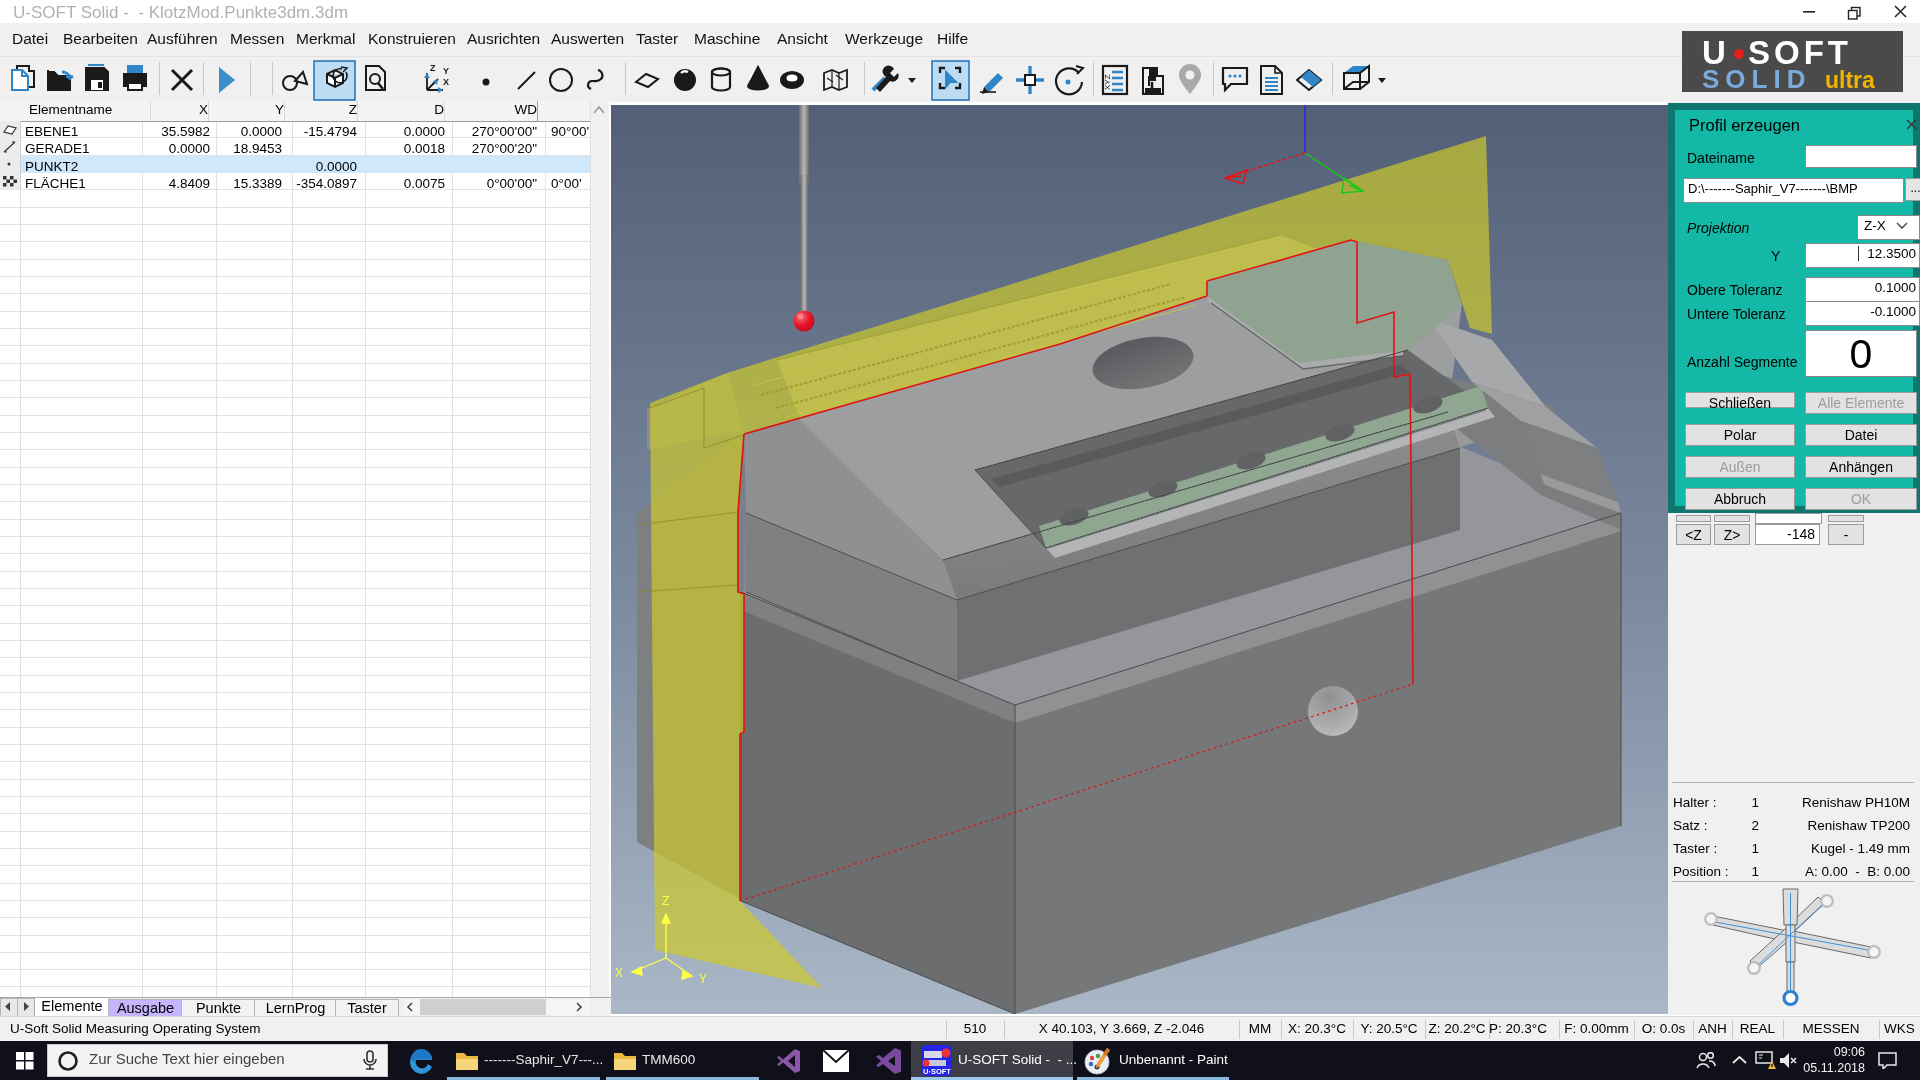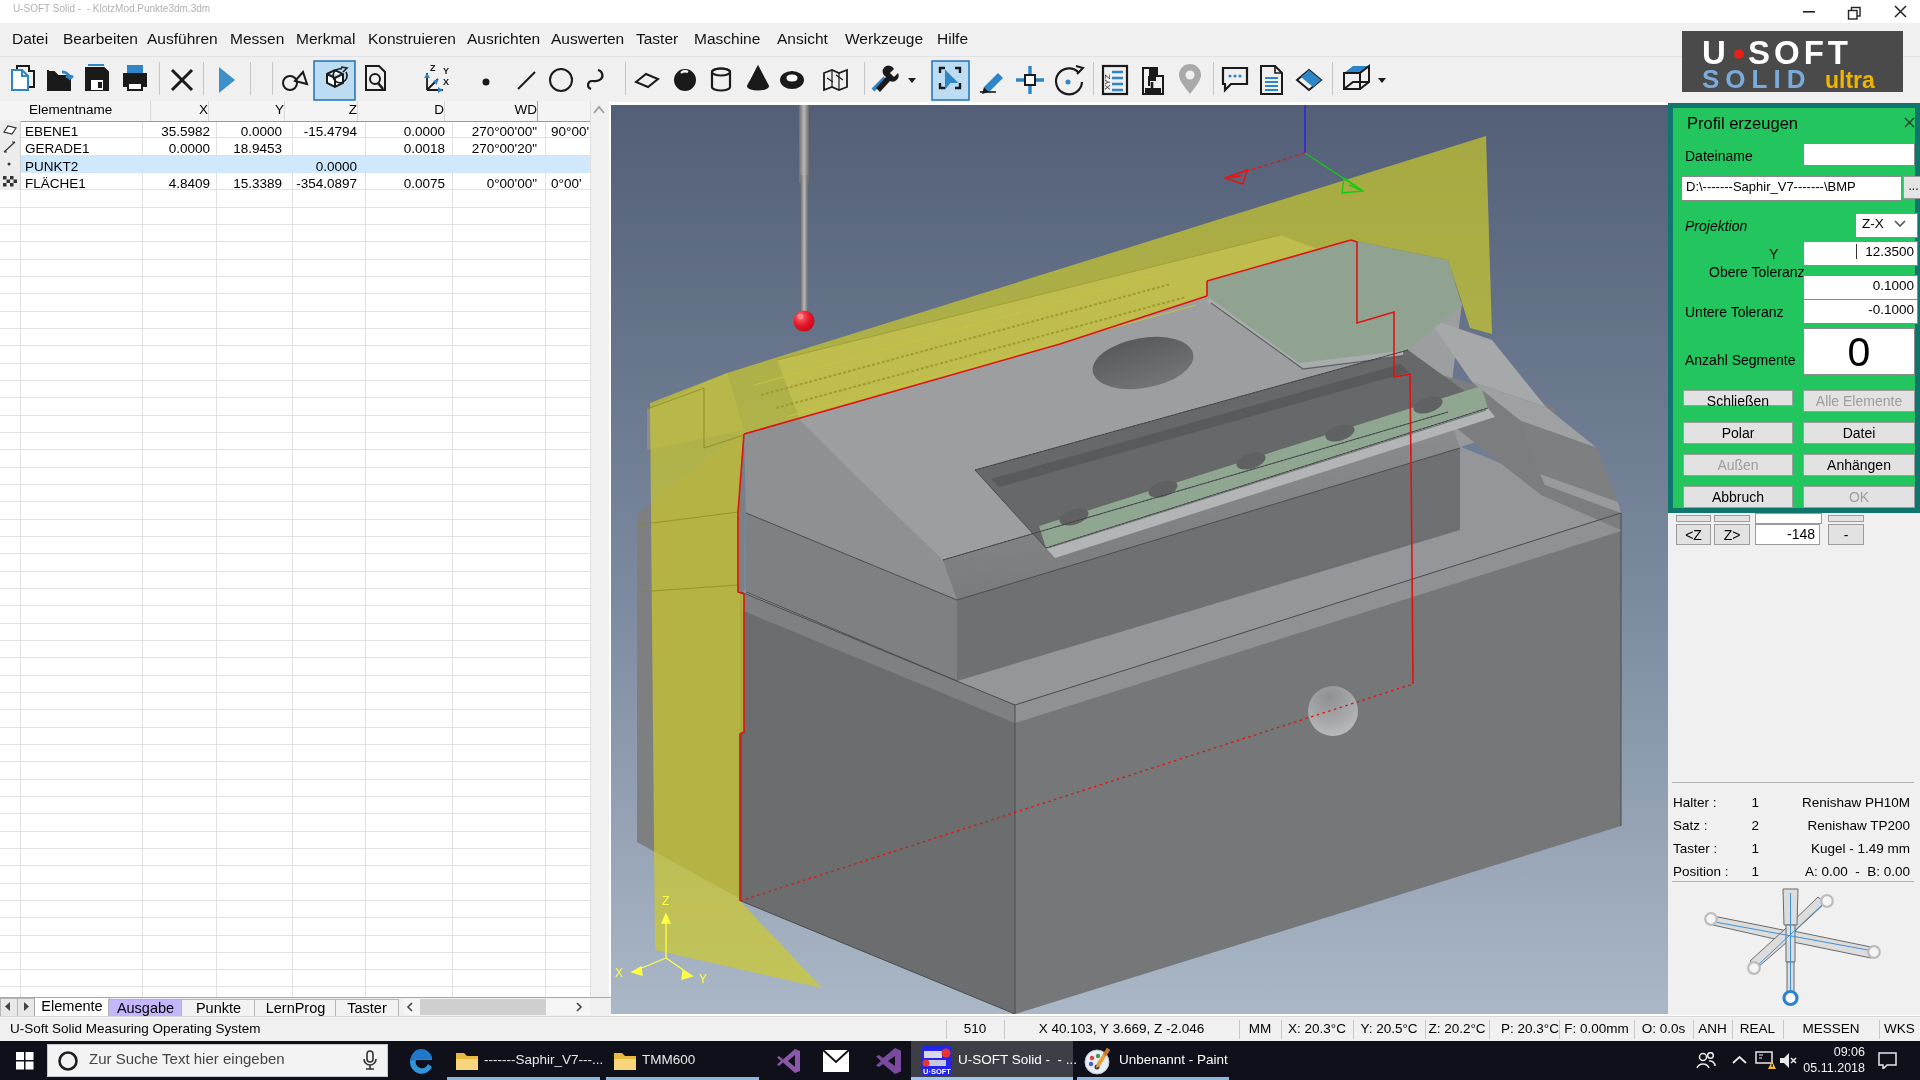--- a/index.html
+++ b/index.html
@@ -1,19 +1,19 @@
 <!DOCTYPE html>
 <html><head>
 <meta charset="utf-8">
 <style>
   html,body{margin:0;padding:0;width:1920px;height:1080px;overflow:hidden;
     font-family:"Liberation Sans",sans-serif;background:#fff;}
   .abs{position:absolute;}
   #titlebar{left:0;top:0;width:1920px;height:23px;background:#fff;}
-  #titletext{left:13px;top:3px;font-size:10px;color:#b1b1b1;}
+  #titletext{left:13px;top:3px;font-size:17px;color:#b1b1b1;}
   #menubar{left:0;top:23px;width:1920px;height:33px;background:#f0f0f0;}
   .menu{position:absolute;top:30px;font-size:15.5px;color:#111;}
   #toolbar{left:0;top:56px;width:1920px;height:45px;background:#f0f0f0;border-top:1px solid #e3e3e3;}
   #leftpanel{left:0;top:101px;width:608px;height:914px;background:#fff;}
   #view3d{left:611px;top:105px;width:1057px;height:909px;}
   #rightpanel{left:1668px;top:101px;width:252px;height:914px;background:#f0f0f0;}
   #logo{left:1682px;top:31px;width:221px;height:61px;background:#4a4a4a;}
   #statusbar{left:0;top:1016px;width:1920px;height:25px;background:#f0f0f0;border-top:1px solid #d7d7d7;}
   .stxt{position:absolute;top:1021px;font-size:13.5px;color:#000;white-space:nowrap;}
   .ssep{position:absolute;top:1020px;width:1px;height:19px;background:#c8c8c8;}
@@ -404,38 +404,38 @@
 <div class="abs" id="rightpanel"></div>
 <div class="abs" id="logo"></div>
 <svg class="abs" style="left:1682px;top:31px;width:221px;height:61px">
   <rect width="221" height="61" fill="#4a4a4a"></rect>
   <text x="20" y="33" font-size="33" font-weight="bold" fill="#fff" font-family="Liberation Sans" letter-spacing="3">U</text>
   <circle cx="57" cy="23" r="5" fill="#e32119"></circle>
   <text x="66" y="33" font-size="33" font-weight="bold" fill="#fff" font-family="Liberation Sans" letter-spacing="4">SOFT</text>
   <text x="20" y="57" font-size="26" font-weight="bold" fill="#7aabdb" font-family="Liberation Sans" letter-spacing="6">SOLID</text>
   <text x="143" y="57" font-size="23" font-weight="bold" fill="#f0b400" font-family="Liberation Sans">ultra</text>
 </svg>
-<div class="abs" style="left:1668px;top:103px;width:252px;height:410px;background:#22c55e;border:5px solid #0f766e;box-sizing:border-box;font-size:14px;">
+<div class="abs" style="left:1668px;top:103px;width:252px;height:410px;background:#14b8a6;border:7px solid #0f766e;box-sizing:border-box;font-size:14px;">
   <div class="abs" style="left:14px;top:6px;font-size:16.5px">Profil erzeugen</div>
   <svg class="abs" style="left:230px;top:8px;width:14px;height:14px">
       <path d="M2,2 l9,9 m0,-9 l-9,9" stroke="#333" stroke-width="1.3"></path>
     </svg>
   <div class="abs" style="left:12px;top:40px;">Dateiname</div>
   <div class="abs" style="left:130px;top:35px;width:110px;height:21px;background:#fff;border:1px solid #8a8a8a"></div>
   <div class="abs" style="left:8px;top:68px;width:215px;height:21px;background:#fff;border:1px solid #8a8a8a;font-size:13px;padding:2px 0 0 4px;white-space:nowrap;overflow:hidden">D:\-------Saphir_V7-------\BMP</div>
   <div class="abs" style="left:230px;top:68px;width:19px;height:21px;background:#e4e4e4;border:1px solid #9a9a9a;text-align:center;font-size:12px;line-height:18px">...</div>
   <div class="abs" style="left:12px;top:110px;font-style:italic;">Projektion</div>
   <div class="abs" style="left:182px;top:105px;width:55px;height:21px;background:#fff;border:1px solid #8a8a8a;font-size:13.5px;padding:2px 0 0 6px">Z-X</div>
   <svg class="abs" style="left:220px;top:110px;width:14px;height:12px">
       <path d="M2,3 l5,5 5,-5" fill="none" stroke="#555" stroke-width="1.6"></path>
     </svg>
   <div class="abs" style="left:96px;top:138px;">Y</div>
   <div class="abs" style="left:130px;top:133px;width:110px;height:21px;background:#fff;border:1px solid #8a8a8a;font-size:13.5px;text-align:right;padding:2px 3px 0 0">12.3500</div>
   <div class="abs" style="left:183px;top:136px;width:1px;height:15px;background:#333"></div>
-  <div class="abs" style="left:12px;top:156px;margin-left:24px;">Obere Toleranz</div>
+  <div class="abs" style="left:12px;top:172px;">Obere Toleranz</div>
   <div class="abs" style="left:130px;top:167px;width:110px;height:21px;background:#fff;border:1px solid #8a8a8a;font-size:13.5px;text-align:right;padding:2px 3px 0 0">0.1000</div>
   <div class="abs" style="left:12px;top:196px;">Untere Toleranz</div>
   <div class="abs" style="left:130px;top:191px;width:110px;height:21px;background:#fff;border:1px solid #8a8a8a;font-size:13.5px;text-align:right;padding:2px 3px 0 0">-0.1000</div>
   <div class="abs" style="left:12px;top:244px;">Anzahl Segmente</div>
   <div class="abs" style="left:130px;top:220px;width:110px;height:45px;background:#fff;border:1px solid #8a8a8a;font-size:41px;text-align:center;font-family:'Liberation Sans'">0</div>
   <div class="btn abs" style="left:10px;top:282px;width:110px;height:16px">Schließen</div>
   <div class="btn abs" style="left:130px;top:282px;width:112px;height:22px;color:#9d9d9d">Alle Elemente</div>
   <div class="btn abs" style="left:10px;top:314px;width:110px;height:22px">Polar</div>
   <div class="btn abs" style="left:130px;top:314px;width:112px;height:22px">Datei</div>
   <div class="btn abs" style="left:10px;top:346px;width:110px;height:22px;color:#9d9d9d">Außen</div>
@@ -492,21 +492,21 @@
 <div class="stxt" style="left:1004px;width:235px;text-align:center">X 40.103, Y 3.669, Z -2.046</div>
 <div class="ssep" style="left:1239px"></div>
 <div class="stxt" style="left:1239px;width:42px;text-align:center">MM</div>
 <div class="ssep" style="left:1281px"></div>
 <div class="stxt" style="left:1281px;width:72px;text-align:center">X: 20.3°C</div>
 <div class="ssep" style="left:1353px"></div>
 <div class="stxt" style="left:1353px;width:72px;text-align:center">Y: 20.5°C</div>
 <div class="ssep" style="left:1425px"></div>
 <div class="stxt" style="left:1425px;width:64px;text-align:center">Z: 20.2°C</div>
 <div class="ssep" style="left:1489px"></div>
-<div class="stxt" style="left:1489px;width:70px;text-align:right">P: 20.3°C</div>
+<div class="stxt" style="left:1489px;width:70px;text-align:left">P: 20.3°C</div>
 <div class="ssep" style="left:1559px"></div>
 <div class="stxt" style="left:1559px;width:75px;text-align:center">F: 0.00mm</div>
 <div class="ssep" style="left:1634px"></div>
 <div class="stxt" style="left:1634px;width:59px;text-align:center">O: 0.0s</div>
 <div class="ssep" style="left:1693px"></div>
 <div class="stxt" style="left:1693px;width:39px;text-align:center">ANH</div>
 <div class="ssep" style="left:1732px"></div>
 <div class="stxt" style="left:1732px;width:51px;text-align:center">REAL</div>
 <div class="ssep" style="left:1783px"></div>
 <div class="stxt" style="left:1783px;width:96px;text-align:center">MESSEN</div>

